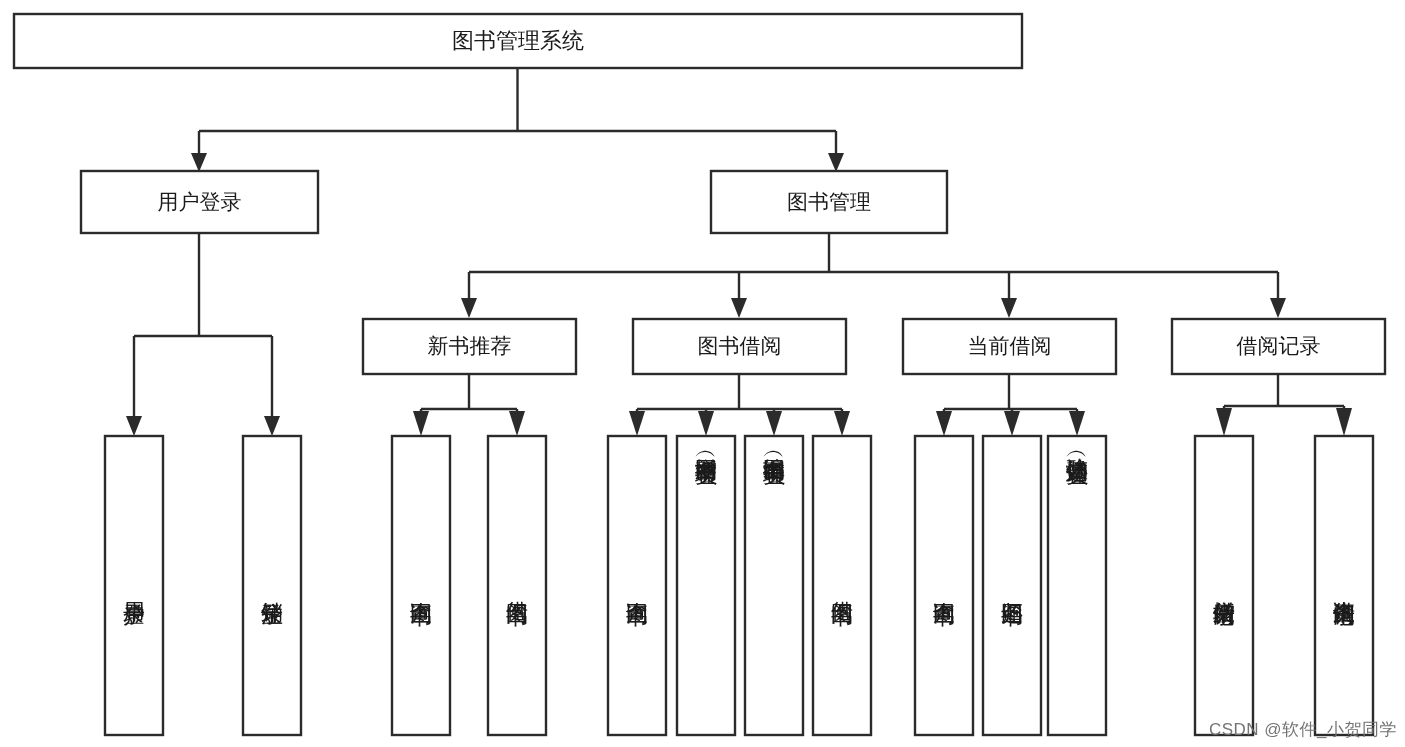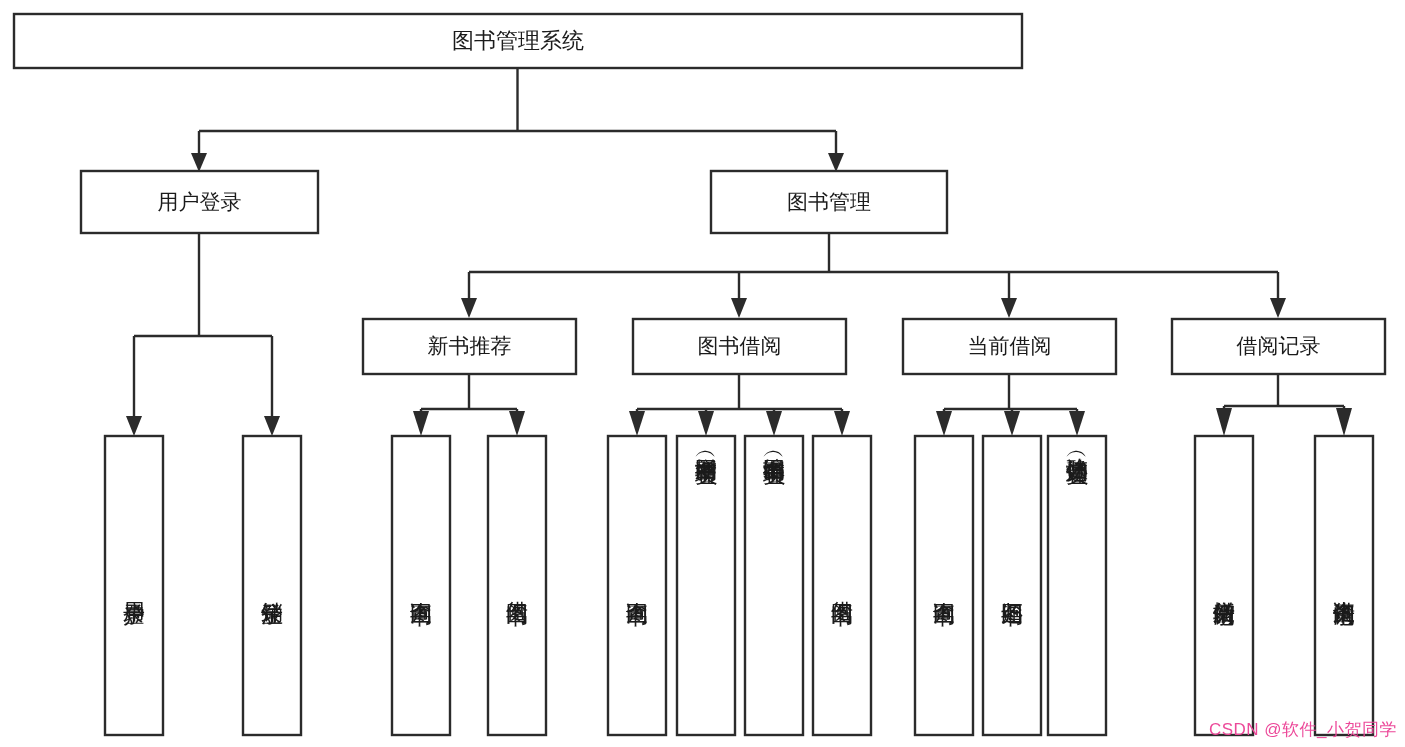--- a/index.html
+++ b/index.html
@@ -70,21 +70,21 @@
     letter-spacing: 1px;
     color: #1b1b1b;
     white-space: nowrap;
   }
   .watermark {
     position: absolute;
     right: 8px;
     bottom: 6px;
     font-family: "Liberation Sans", "DejaVu Sans", sans-serif;
     font-size: 17px;
-    color: #ec4899;
+    color: #737373;
     letter-spacing: 0.5px;
     white-space: nowrap;
     user-select: none;
   }
 </style>
 </head>
 <body>
 
 <div id="diagram-root">
 

